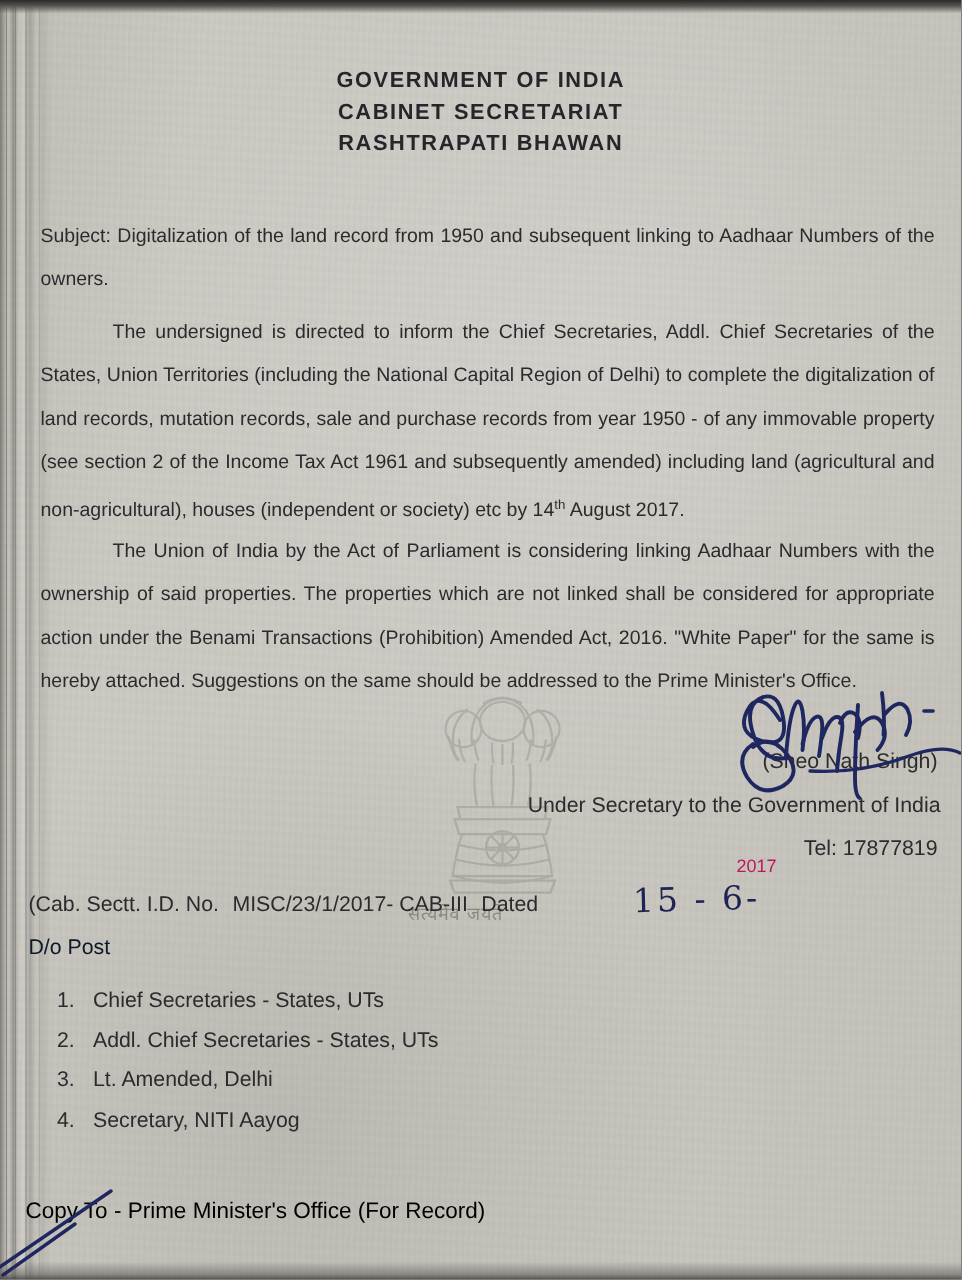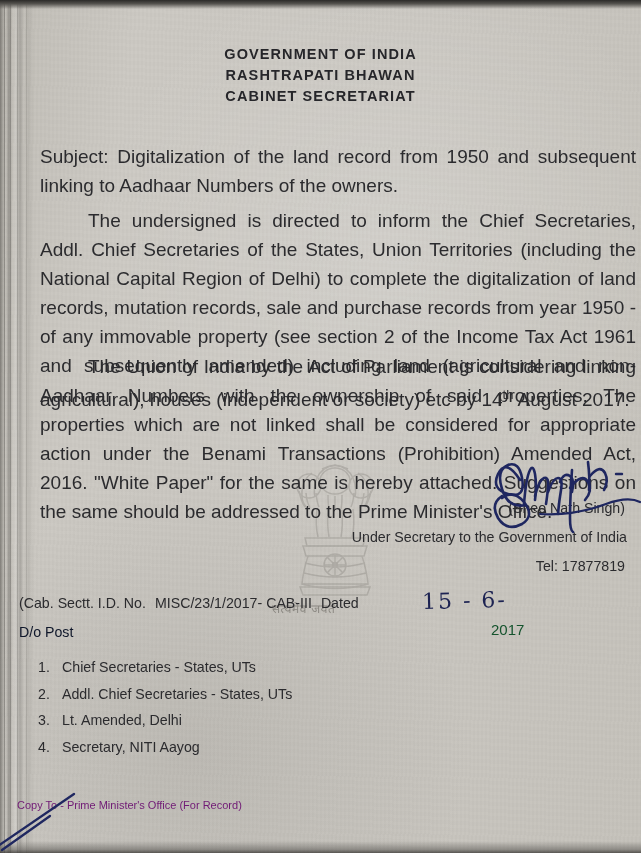--- a/index.html
+++ b/index.html
@@ -105,23 +105,23 @@
     font-weight: bold;
     font-size: 14.5px;
     letter-spacing: 1.1px;
     line-height: 21px;
     color: #26262a;
   }
   .letterhead div { white-space: nowrap; }
 
   .body-block {
     position: absolute;
-    left: 40px;
+    left: 27px;
     width: 596px;
-    font-size: 19px;
+    font-size: 13px;
     line-height: 29px;
     text-align: justify;
     color: #2b2b2e;
   }
   #subject { top: 142px; }
   #para1   { top: 206px; text-indent: 48px; }
   #para2   { top: 352px; text-indent: 48px; }
 
   .sign-block {
     position: absolute;
@@ -149,23 +149,23 @@
     left: 422px; top: 588px;
     font-family: "DejaVu Serif", serif;
     font-size: 22px;
     color: #1d2352;
     letter-spacing: 2px;
     transform: rotate(-1.5deg);
     white-space: nowrap;
   }
   #year2017 {
     position: absolute;
-    left: 491px; top: 621px;
-    font-size: 15px;
-    color: #14532d;
+    left: 491px; top: 570px;
+    font-size: 12px;
+    color: #be185d;
   }
 
   #dopost {
     position: absolute;
     left: 19px; top: 624px;
     font-size: 14.2px;
     color: #0f172a;
   }
 
   #recipients {
@@ -175,22 +175,22 @@
     line-height: 26.5px;
     color: #2b2b2e;
     margin-top: 8px;
   }
   #recipients .row { white-space: nowrap; }
   #recipients .num { display: inline-block; width: 24px; }
 
   #copyline {
     position: absolute;
     left: 17px; top: 799px;
-    font-size: 11px;
-    color: #701a75;
+    font-size: 15px;
+    color: #000000;
     white-space: nowrap;
   }
 
   
   #signature-ink {
     position: absolute;
     left: 484px; top: 446px;
     width: 160px; height: 96px;
     pointer-events: none;
   }
@@ -244,22 +244,22 @@
       <path d="M33 108 q30 8 60 0 M32 118 q31 8 62 0"></path>
       <path d="M28 132 h70 l-3 8 h-64 z"></path>
     </g>
   </svg>
   <div id="emblem-caption">सत्यमेव जयते</div>
 
   <div id="content">
 
     <div class="letterhead">
       <div>GOVERNMENT OF INDIA</div>
+      <div>CABINET SECRETARIAT</div>
       <div>RASHTRAPATI BHAWAN</div>
-      <div>CABINET SECRETARIAT</div>
     </div>
 
     <div class="body-block" id="subject">Subject: Digitalization of the land record from 1950 and subsequent linking to Aadhaar Numbers of the owners.</div>
 
     <div class="body-block" id="para1">The undersigned is directed to inform the Chief Secretaries, Addl. Chief Secretaries of the States, Union Territories (including the National Capital Region of Delhi) to complete the digitalization of land records, mutation records, sale and purchase records from year 1950 - of any immovable property (see section 2 of the Income Tax Act 1961 and subsequently amended) including land (agricultural and non-agricultural), houses (independent or society) etc by 14<sup style="font-size:.68em">th</sup> August 2017.</div>
 
     <div class="body-block" id="para2">The Union of India by the Act of Parliament is considering linking Aadhaar Numbers with the ownership of said properties. The properties which are not linked shall be considered for appropriate action under the Benami Transactions (Prohibition) Amended Act, 2016. "White Paper" for the same is hereby attached. Suggestions on the same should be addressed to the Prime Minister's Office.</div>
 
     <div class="sign-block" id="signame">(Sheo Nath Singh)</div>
     <div class="sign-block" id="signrole">Under Secretary to the Government of India</div>

